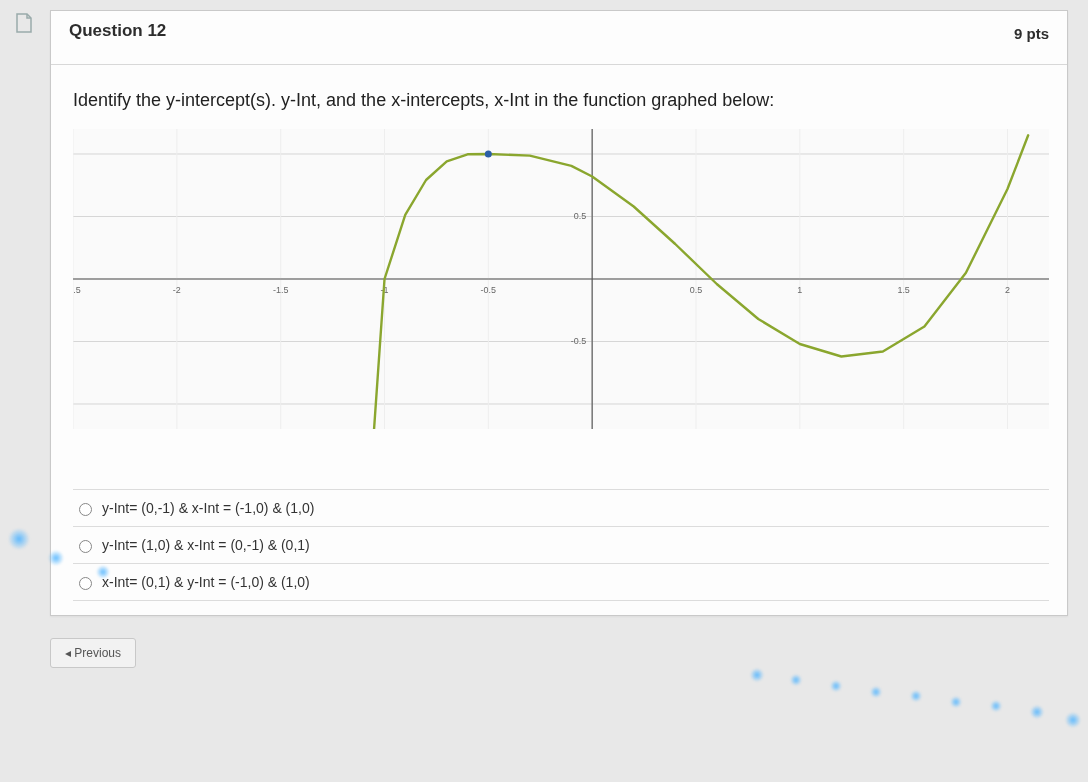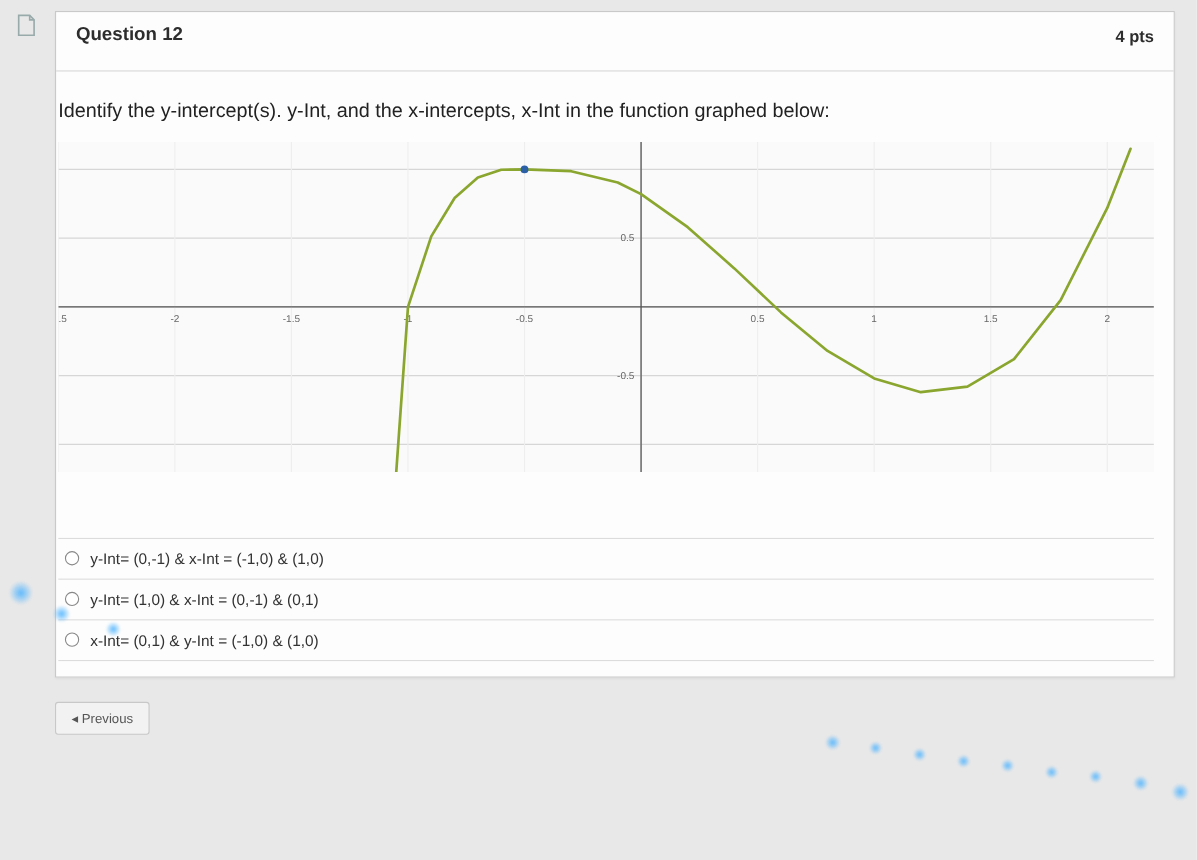--- a/index.html
+++ b/index.html
@@ -25,35 +25,35 @@
   }
   .question-header {
     display: flex;
     justify-content: space-between;
     align-items: flex-start;
     padding: 10px 18px 22px 18px;
     border-bottom: 1px solid #d8d8d8;
   }
   .question-title { font-weight: 700; font-size: 17px; }
   .points { font-weight: 700; font-size: 15px; margin-top: 4px; }
-  .question-body { padding: 22px 18px 14px 2px; }
+  .question-body { padding: 22px 18px 14px 22px; }
   .prompt { font-size: 18px; line-height: 1.55; color: #222; margin-bottom: 14px; }
   .chart-wrap {
     width: 100%;
     height: 300px;
     position: relative;
     background: #fafafa;
   }
   .chart-wrap svg { width: 100%; height: 100%; }
   .options { margin-top: 60px; }
   .option-row {
     border-top: 1px solid #dcdcdc;
     padding: 10px 6px;
     display: flex;
-    align-items: center;
+    align-items: flex-end;
     gap: 10px;
     font-size: 14px;
     color: #333;
   }
   .option-row:last-child { border-bottom: 1px solid #dcdcdc; }
   .radio {
     width: 13px; height: 13px; border: 1.4px solid #888; border-radius: 50%;
     flex: 0 0 auto; display: inline-block; background: #fff;
   }
   .nav-area { margin-top: 22px; display: flex; gap: 10px; }
@@ -73,21 +73,21 @@
 <span class="page-icon">
   <svg width="20" height="22" viewBox="0 0 20 22">
     <path d="M3 2 h10 l4 4 v14 h-14 z" fill="none" stroke="#9aa" stroke-width="1.5"></path>
     <path d="M13 2 v4 h4" fill="none" stroke="#9aa" stroke-width="1.5"></path>
   </svg>
 </span>
 
 <div class="question-card">
   <div class="question-header">
     <div class="question-title">Question 12</div>
-    <div class="points">4 pts</div>
+    <div class="points">9 pts</div>
   </div>
   <div class="question-body">
     <p class="prompt">Identify the y-intercept(s). y-Int,  and the x-intercepts, x-Int in the function graphed below:</p>
 
     <div class="chart-wrap">
       <svg id="chart" viewBox="0 0 980 300" preserveAspectRatio="none">
           <line x1="0" x2="980" y1="275" y2="275" stroke="#d6d6d6" stroke-width="1"></line>
           <line x1="0" x2="980" y1="212.5" y2="212.5" stroke="#d6d6d6" stroke-width="1"></line>
           <line x1="0" x2="980" y1="150" y2="150" stroke="#d6d6d6" stroke-width="1"></line>
           <line x1="0" x2="980" y1="87.5" y2="87.5" stroke="#d6d6d6" stroke-width="1"></line>

